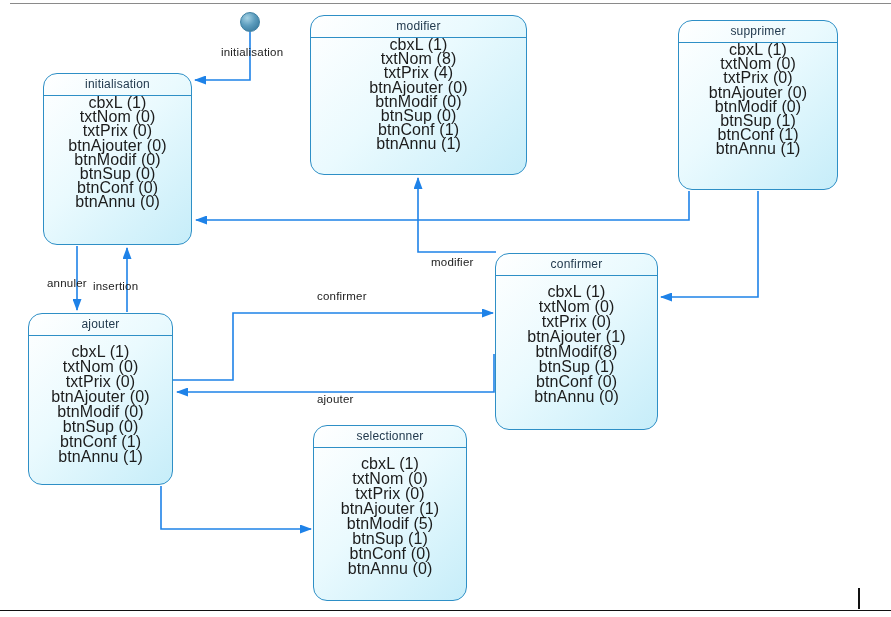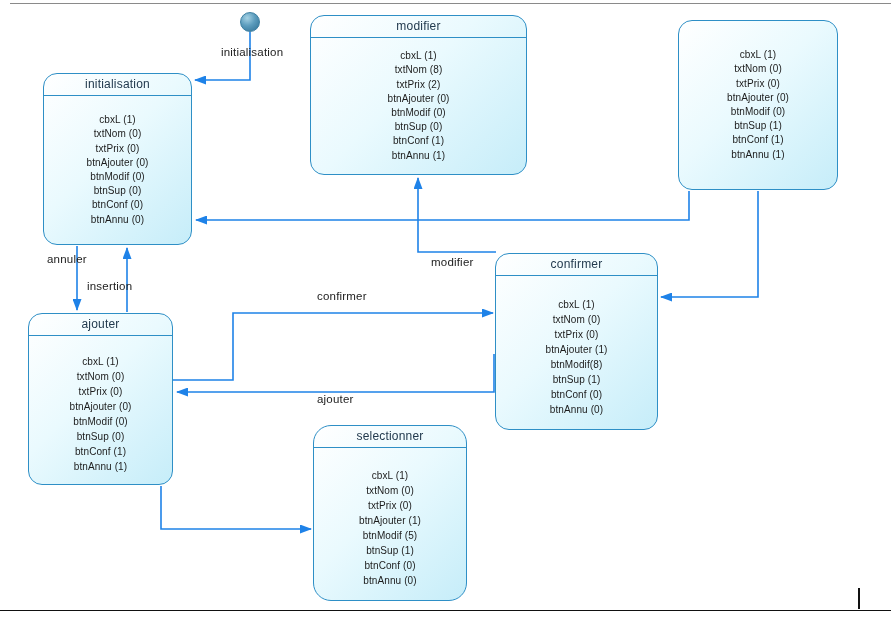--- a/index.html
+++ b/index.html
@@ -15,22 +15,22 @@
   .state{
     position:absolute;border:1.5px solid #2e8fc6;border-radius:14px;
     background:linear-gradient(135deg,#ffffff 0%,#eafafe 45%,#c6edf9 100%);
     display:flex;flex-direction:column;box-sizing:border-box;
   }
   .state .title{
     height:21px;line-height:21px;text-align:center;font-size:12px;color:#223a4e;
     border-bottom:1.5px solid #2e8fc6;flex:0 0 auto;letter-spacing:.2px;
   }
   .state .items{
-    flex:1;display:flex;flex-direction:column;justify-content:center;align-items:center;
-    font-size:10px;color:#1c1c1c;line-height:14.2px;letter-spacing:.1px;
+    flex:1;display:flex;flex-direction:column;justify-content:flex-start;align-items:center;
+    font-size:16px;color:#1c1c1c;line-height:14.2px;letter-spacing:.1px;
   }
   .pad-items .items{line-height:15px;padding-top:8px;}
   .edge-label{position:absolute;font-size:11.5px;color:#222;letter-spacing:.2px;white-space:nowrap;}
   #initial-circle{
     position:absolute;left:240px;top:12px;width:20px;height:20px;border-radius:50%;
     background:radial-gradient(circle at 35% 28%,#a6d2e4 0%,#5b9cbd 45%,#2e6f93 100%);
     border:1px solid #3c7fa2;box-sizing:border-box;
   }
 </style>
 </head>
@@ -73,30 +73,31 @@
       <span>btnConf (0)</span>
       <span>btnAnnu (0)</span>
     </div>
   </div>
 
   <div class="state" style="left:310px;top:15px;width:217px;height:160px;">
     <div class="title">modifier</div>
     <div class="items">
       <span>cbxL (1)</span>
       <span>txtNom (8)</span>
-      <span>txtPrix (2)</span>
+      <span>txtPrix (4)</span>
       <span>btnAjouter (0)</span>
       <span>btnModif (0)</span>
       <span>btnSup (0)</span>
       <span>btnConf (1)</span>
       <span>btnAnnu (1)</span>
     </div>
   </div>
 
   <div class="state" style="left:678px;top:20px;width:160px;height:170px;">
+    <div class="title">supprimer</div>
     <div class="items">
       <span>cbxL (1)</span>
       <span>txtNom (0)</span>
       <span>txtPrix (0)</span>
       <span>btnAjouter (0)</span>
       <span>btnModif (0)</span>
       <span>btnSup (1)</span>
       <span>btnConf (1)</span>
       <span>btnAnnu (1)</span>
     </div>
@@ -123,36 +124,36 @@
       <span>txtNom (0)</span>
       <span>txtPrix (0)</span>
       <span>btnAjouter (1)</span>
       <span>btnModif(8)</span>
       <span>btnSup (1)</span>
       <span>btnConf (0)</span>
       <span>btnAnnu (0)</span>
     </div>
   </div>
 
-  <div class="state pad-items" style="left:313px;top:425px;width:154px;height:176px;border-radius:18px;">
+  <div class="state pad-items" style="left:313px;top:425px;width:154px;height:176px;">
     <div class="title">selectionner</div>
     <div class="items">
       <span>cbxL (1)</span>
       <span>txtNom (0)</span>
       <span>txtPrix (0)</span>
       <span>btnAjouter (1)</span>
       <span>btnModif (5)</span>
       <span>btnSup (1)</span>
       <span>btnConf (0)</span>
       <span>btnAnnu (0)</span>
     </div>
   </div>
 
   <div class="edge-label" style="left:221px;top:46px;">initialisation</div>
-  <div class="edge-label" style="left:47px;top:253px;">annuler</div>
-  <div class="edge-label" style="left:87px;top:280px;">insertion</div>
+  <div class="edge-label" style="left:47px;top:277px;">annuler</div>
+  <div class="edge-label" style="left:93px;top:280px;">insertion</div>
   <div class="edge-label" style="left:431px;top:256px;">modifier</div>
   <div class="edge-label" style="left:317px;top:290px;">confirmer</div>
   <div class="edge-label" style="left:317px;top:393px;">ajouter</div>
 
   <div id="text-cursor"></div>
   <div id="bottom-rule" class="rule"></div>
 </div>
 
 </body></html>

